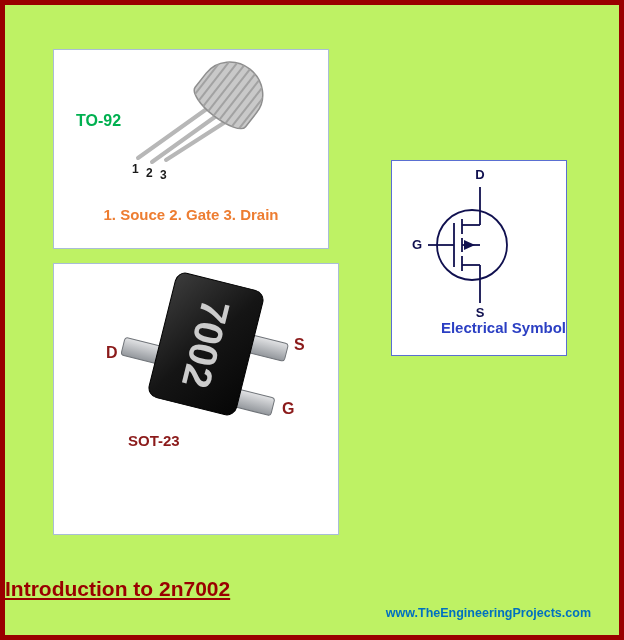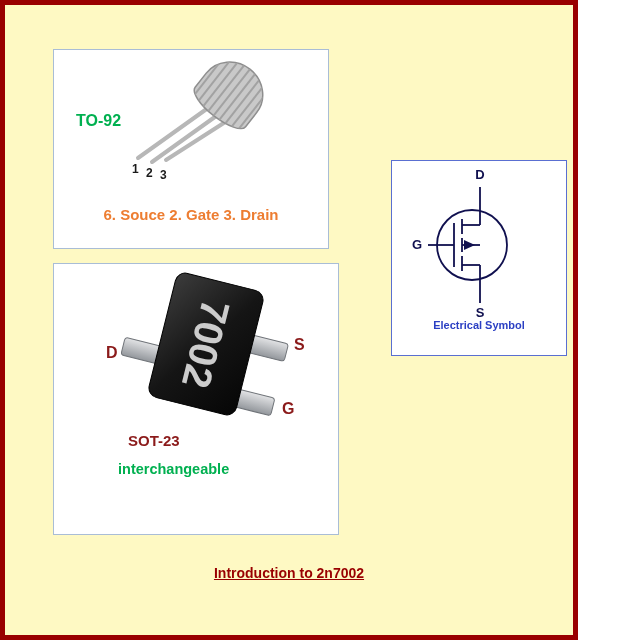--- a/index.html
+++ b/index.html
@@ -1,20 +1,20 @@
 <!DOCTYPE html>
 <html><head>
 <meta charset="utf-8">
 <style>
   * { box-sizing: border-box; margin: 0; padding: 0; }
   body { background: #ffffff; }
   .page {
     position: relative;
-    width: 578px; height: 640px;
-    background: #fef9c3;
+    width: 624px; height: 640px;
+    background: #bef264;
     border: 5px solid #990000;
     font-family: "Liberation Sans", "DejaVu Sans", sans-serif;
     overflow: hidden;
     text-decoration: underline;
   }
   .panel { position: absolute; background: #ffffff; }
   .gray-border { border: 1px solid #a9bdd6; }
   .blue-border { border: 1px solid #5a6fd1; }
   .panel svg { position: absolute; left: 0; top: 0; }
   svg text { font-family: "Liberation Sans", "DejaVu Sans", sans-serif; }
@@ -32,25 +32,25 @@
   .pin-caption { left: 0; right: 0; top: 156px; text-align: center; font-size: 15px; color: #ed7d31; }
 
   .dsg { font-size: 16px; color: #8b1a1a; }
   .d-label { left: 52px;  top: 80px; }
   .s-label { left: 240px; top: 72px; }
   .g-label { left: 228px; top: 136px; }
   .sot-name { left: 74px; top: 168px; font-size: 15px; color: #8b1a1a; }
   .note { position: absolute; left: 64px; top: 194px; font-size: 14.5px; font-weight: bold; color: #00b050; line-height: 22px; }
 
   .pin-text { font-size: 13px; font-weight: bold; fill: #10104f; }
-  .sym-caption { left: 0; right: 0; top: 158px; text-align: center; font-size: 11px; color: #2b3fc3; }
+  .sym-caption { left: 0; right: 0; top: 158px; text-align: right; font-size: 15px; color: #2b3fc3; }
 
   .title {
-    position: absolute; left: 0; right: 0; top: 560px;
-    text-align: center; font-size: 14px; font-weight: bold;
+    position: absolute; left: 0; right: 0; top: 572px;
+    text-align: left; font-size: 21px; font-weight: bold;
     color: #990000; text-decoration: underline;
   }
   .website {
     position: absolute; right: 28px; top: 601px;
     font-size: 12.5px; font-weight: bold; color: #0070c0;
   }
 </style>
 </head>
 <body>
 
@@ -80,21 +80,21 @@
           <line x1="14" y1="-36" x2="14" y2="26"></line>
           <line x1="21" y1="-36" x2="21" y2="26"></line>
           <line x1="28" y1="-36" x2="28" y2="26"></line>
         </g>
       </g>
     </svg>
     <span class="lbl to92-name">TO-92</span>
     <span class="pin-num pin-1">1</span>
     <span class="pin-num pin-2">2</span>
     <span class="pin-num pin-3">3</span>
-    <div class="lbl pin-caption">6. Souce 2. Gate 3. Drain</div>
+    <div class="lbl pin-caption">1. Souce 2. Gate 3. Drain</div>
   </div>
 
   <div class="panel gray-border" id="sot23-box">
     <svg width="284" height="168" viewBox="0 0 284 168">
       <defs>
         <linearGradient id="chipGrad" x1="0" y1="0" x2="1" y2="1">
           <stop offset="0" stop-color="#3c3c3c"></stop>
           <stop offset="0.5" stop-color="#151515"></stop>
           <stop offset="1" stop-color="#060606"></stop>
         </linearGradient>
@@ -111,21 +111,20 @@
         </g>
         <rect x="-45" y="-64" width="90" height="128" rx="10" fill="url(#chipGrad)" stroke="#000000"></rect>
         <text transform="rotate(90)" x="0" y="14" text-anchor="middle" font-size="40" font-weight="bold" fill="#cccccc">7002</text>
       </g>
     </svg>
     <span class="lbl dsg d-label">D</span>
     <span class="lbl dsg s-label">S</span>
     <span class="lbl dsg g-label">G</span>
     <span class="lbl sot-name">SOT-23</span>
     <div class="note">
-      <div>interchangeable</div>
     </div>
   </div>
 
   <div class="panel blue-border" id="symbol-box">
     <svg width="174" height="160" viewBox="0 0 174 160">
       <g stroke="#10104f" stroke-width="1.8" fill="none">
         <circle cx="80" cy="84" r="35"></circle>
         <line x1="36" y1="84" x2="62" y2="84"></line>
         <line x1="62" y1="62" x2="62" y2="106"></line>
         <line x1="70" y1="58" x2="70" y2="73"></line>
@@ -139,14 +138,15 @@
       </g>
       <polygon points="72,79 72,89 83,84" fill="#10104f"></polygon>
       <text class="pin-text" x="88" y="18" text-anchor="middle">D</text>
       <text class="pin-text" x="30" y="88" text-anchor="end">G</text>
       <text class="pin-text" x="88" y="156" text-anchor="middle">S</text>
     </svg>
     <div class="lbl sym-caption">Electrical Symbol</div>
   </div>
 
   <h1 class="title">Introduction to 2n7002</h1>
+  <span class="website">www.TheEngineeringProjects.com</span>
 
 </div>
 
 </body></html>

